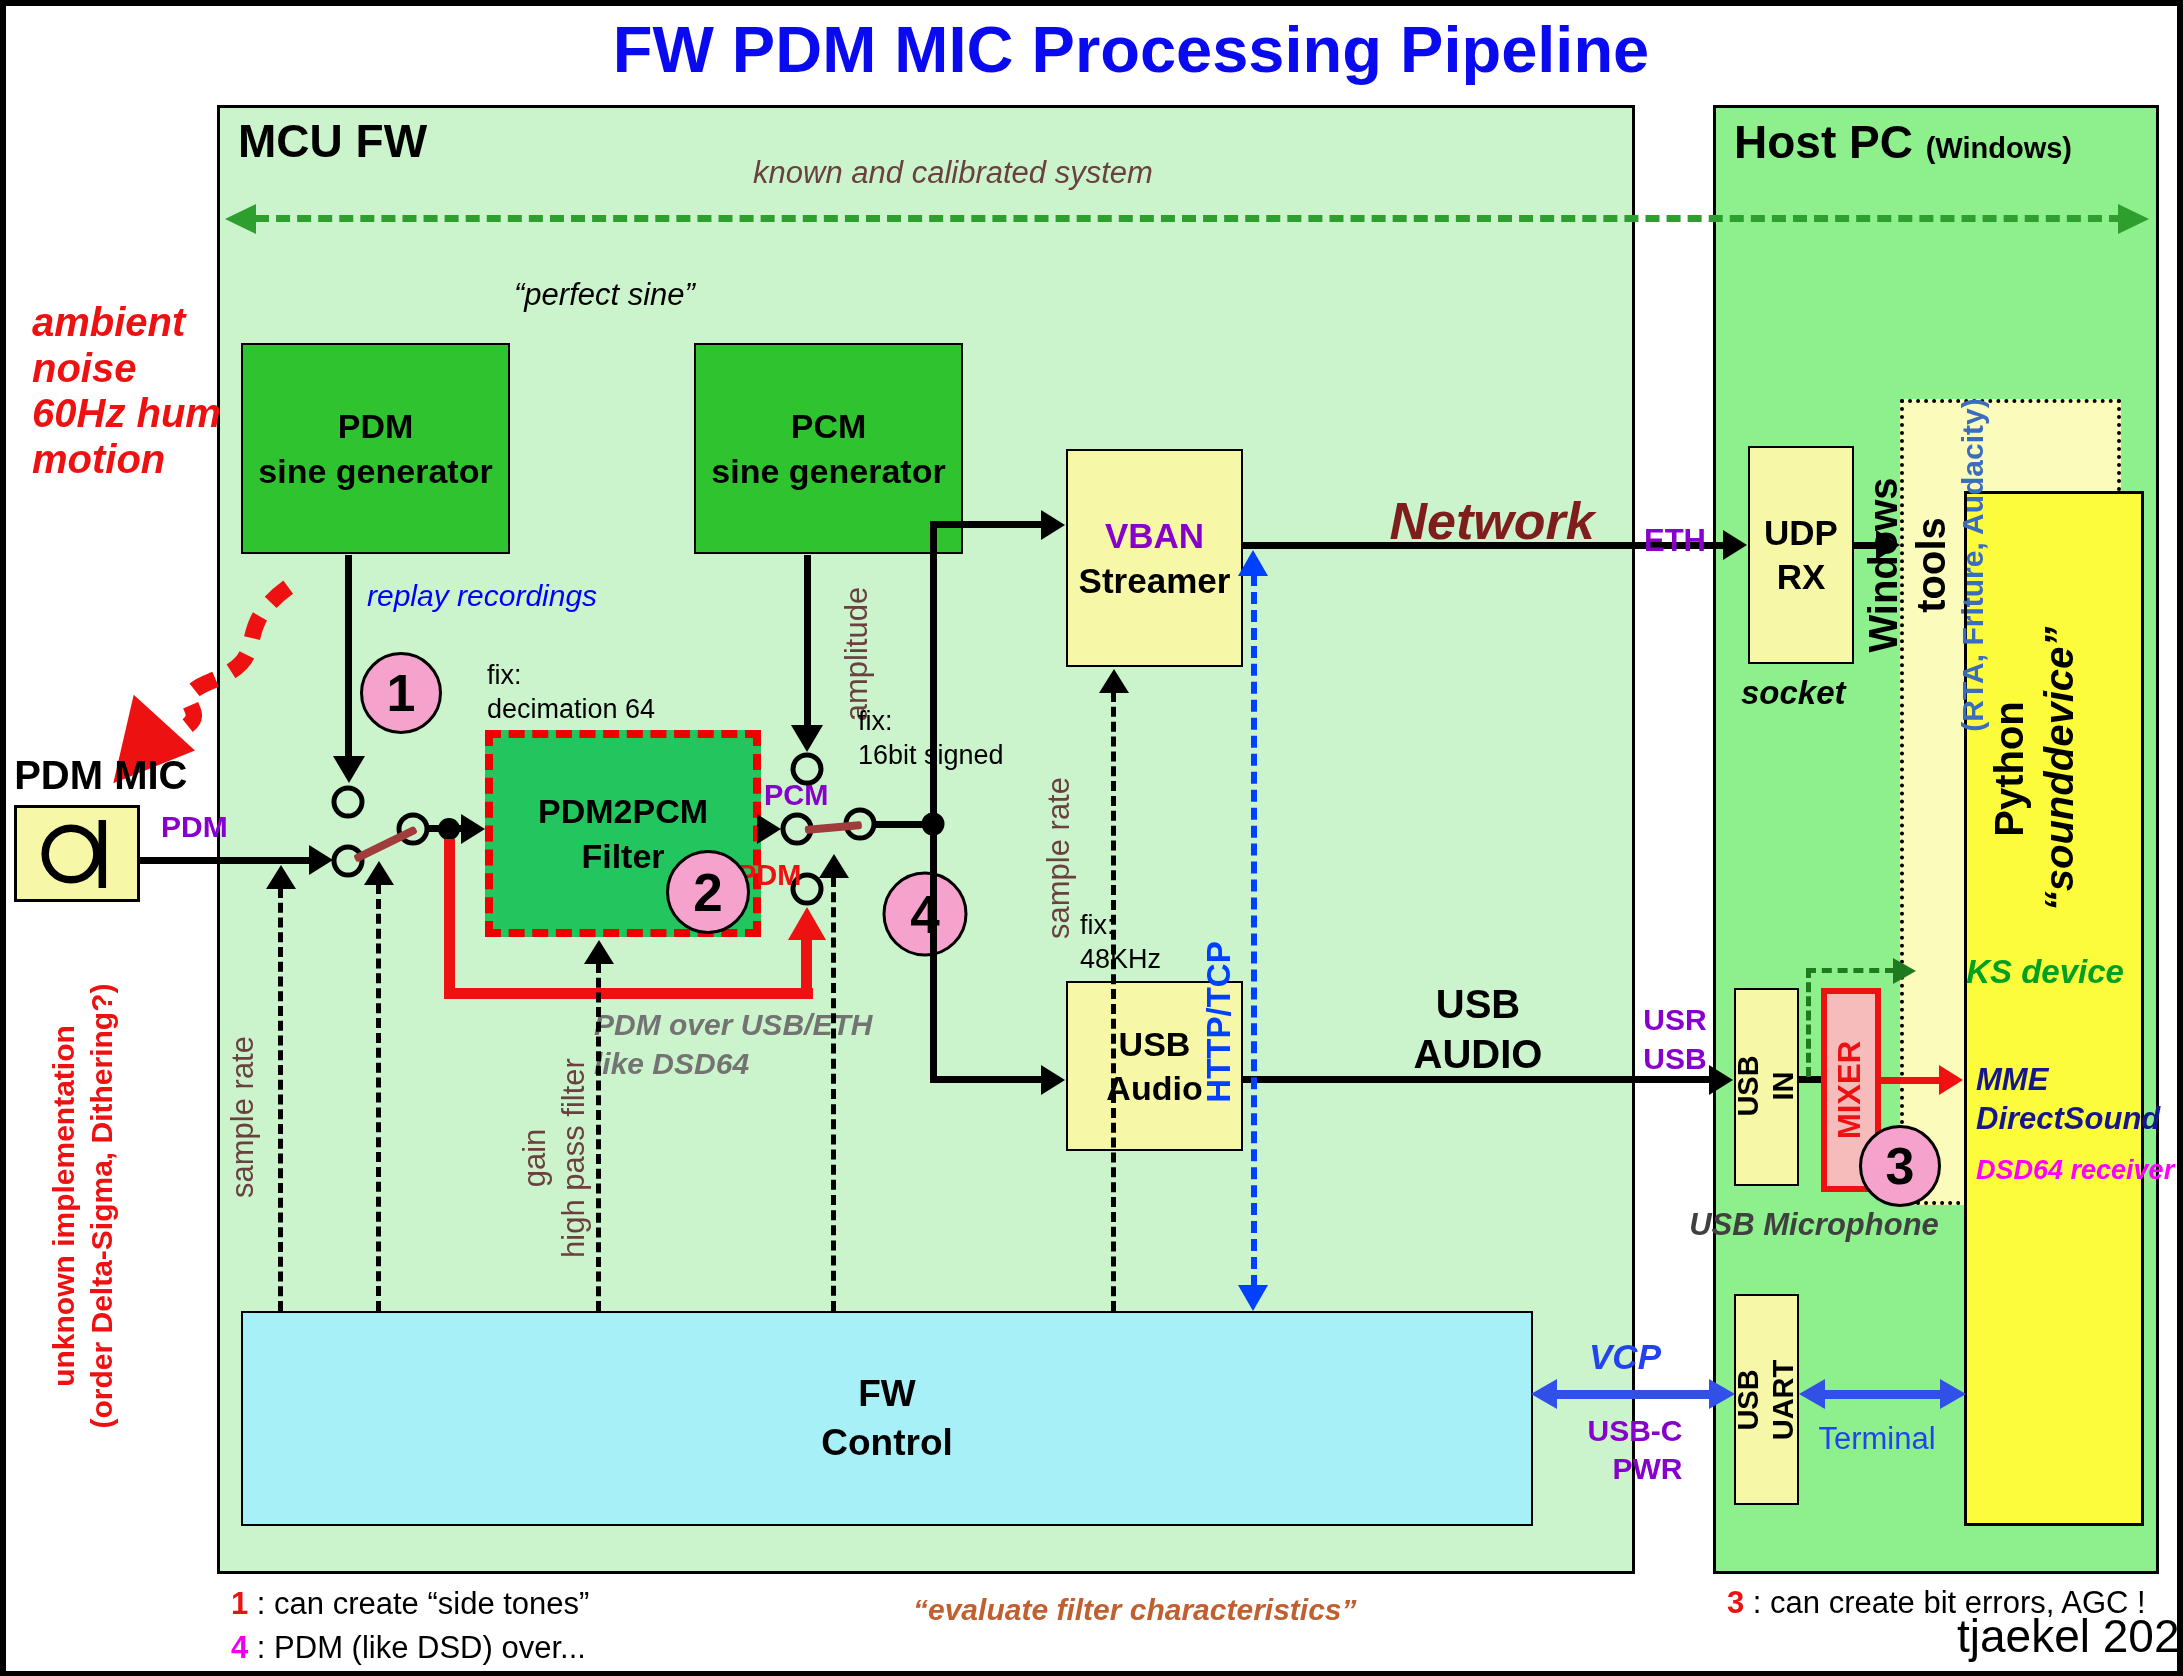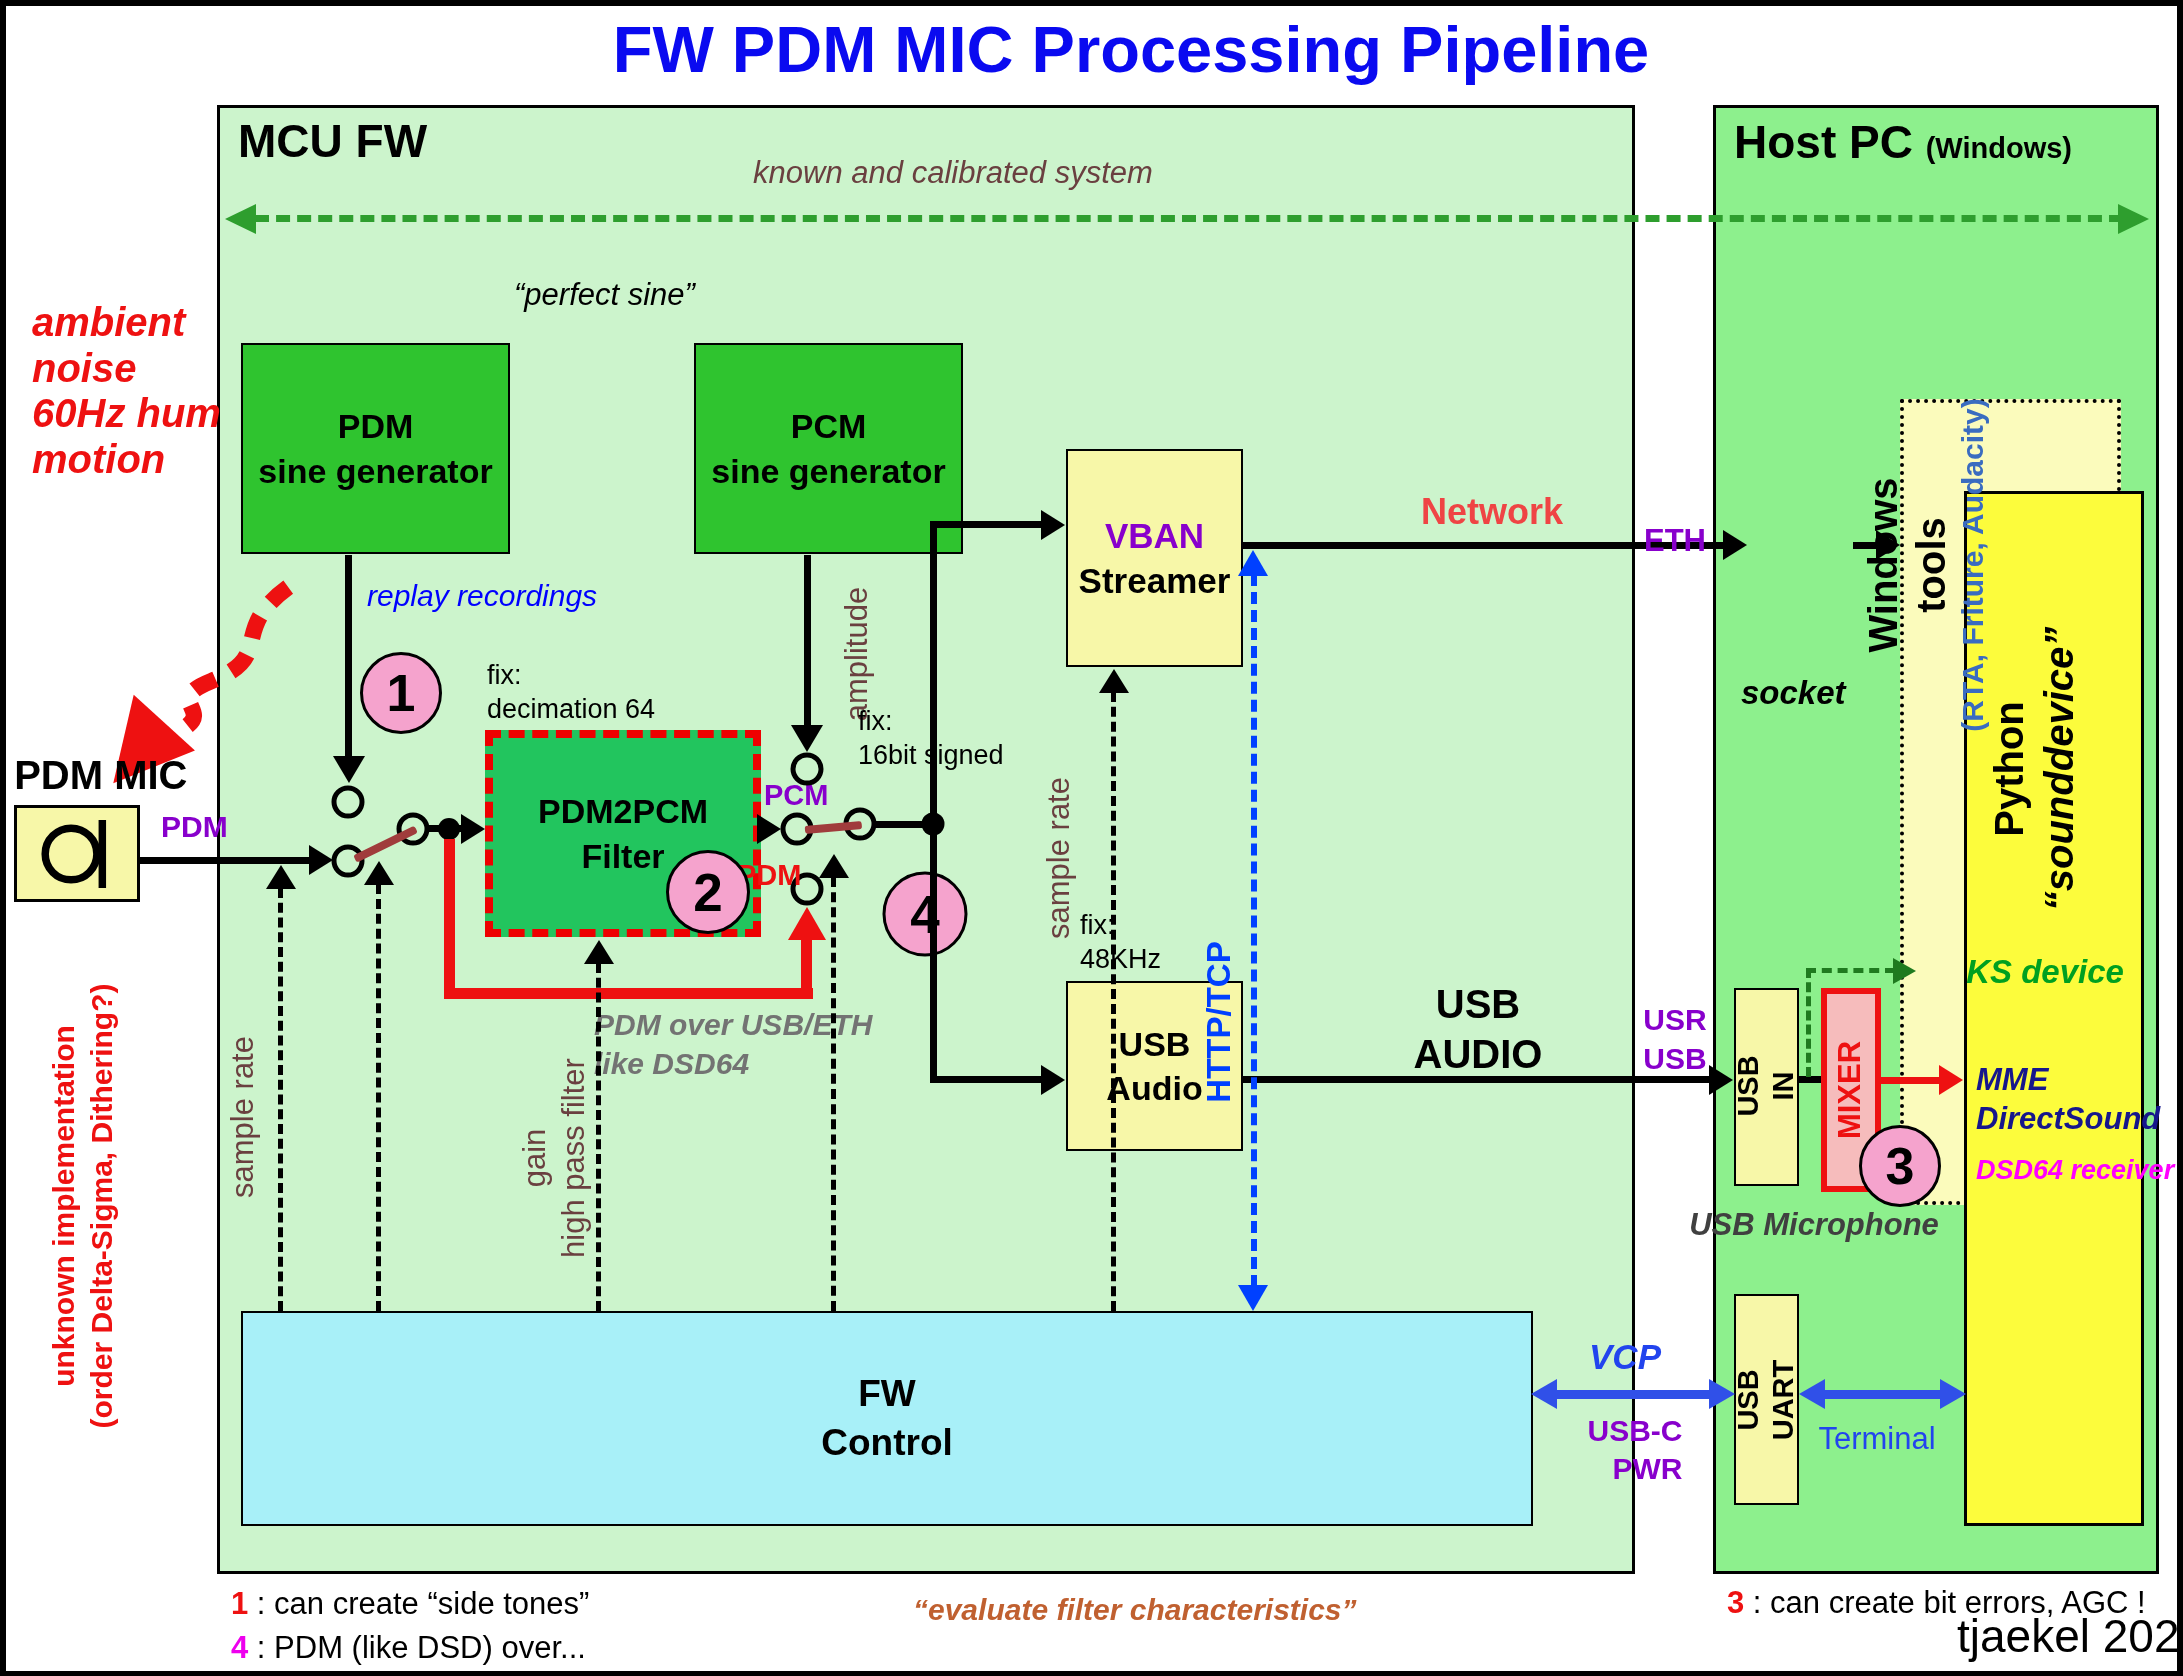--- a/index.html
+++ b/index.html
@@ -151,21 +151,21 @@
     <div style="color:#8800cc;">VBAN</div>
     <div>Streamer</div>
   </div>
   <div class="box" style="left:1060px;top:975px;width:177px;height:170px;background:#f7f7a8;font-size:34px;font-weight:bold;line-height:1.3;">
     <div>USB</div>
     <div>Audio</div>
   </div>
 
   <div class="wire" style="left:1237px;top:536px;width:483px;height:6.8px;"></div>
   <div class="tri" style="left:1717px;top:524px;border-top:15px solid transparent;border-bottom:15px solid transparent;border-left:24.5px solid #000;"></div>
-  <div class="abs ctr lbl" style="left:1486px;top:485px;font-size:36px;font-weight:bold;color:#ef4444;">Network</div>
+  <div class="abs ctr lbl" style="left:1486px;top:485px;font-size:52px;font-weight:bold;color:#7f1d1d;font-style:italic;">Network</div>
   <div class="abs ctr lbl" style="left:1669px;top:517px;font-size:31px;font-weight:bold;color:#8800cc;">ETH</div>
 
   <div class="wire" style="left:1237px;top:1070px;width:469px;height:6.8px;"></div>
   <div class="tri" style="left:1703px;top:1059px;border-top:15px solid transparent;border-bottom:15px solid transparent;border-left:24.5px solid #000;"></div>
   <div class="abs" style="left:1472px;top:973px;transform:translateX(-50%);text-align:center;font-size:40px;font-weight:bold;color:#000;line-height:1.25;">
     <div>USB</div>
     <div>AUDIO</div>
   </div>
   <div class="abs" style="left:1669px;top:994px;transform:translateX(-50%);text-align:center;font-size:30px;font-weight:bold;color:#8800cc;line-height:1.3;">
     <div>USR</div>
@@ -193,20 +193,24 @@
     <div>gain</div>
     <div>high pass filter</div>
   </div>
   <div class="vtext" style="left:1053px;top:852px;font-size:31px;color:#6a4040;">sample rate</div>
 
   <div class="abs" style="left:1245px;top:568px;height:713px;width:0;border-left:6.1px dashed #0040ff;"></div>
   <div class="tri" style="left:1232px;top:544px;border-left:15px solid transparent;border-right:15px solid transparent;border-bottom:26px solid #0040ff;"></div>
   <div class="tri" style="left:1232px;top:1279px;border-left:15px solid transparent;border-right:15px solid transparent;border-top:26px solid #0040ff;"></div>
   <div class="vtext" style="left:1213px;top:1016px;font-size:33px;font-weight:600;color:#0040ff;">HTTP/TCP</div>
 
+  <div class="box" style="left:1742px;top:440px;width:106px;height:218px;background:#f7f7a8;font-size:35px;font-weight:bold;line-height:1.25;">
+    <div>UDP</div>
+    <div>RX</div>
+  </div>
   <div class="lbl" style="left:1735px;top:668px;font-size:33px;font-weight:bold;font-style:italic;color:#000;">socket</div>
   <div class="wire" style="left:1847px;top:536px;width:26px;height:6.8px;"></div>
   <div class="tri" style="left:1870px;top:524px;border-top:15px solid transparent;border-bottom:15px solid transparent;border-left:24.5px solid #000;"></div>
 
   <div class="abs" style="left:1894px;top:393px;width:221px;height:806px;background:#fbfbbc;border:4.1px dotted #000;box-sizing:border-box;"></div>
   <div class="box" style="left:1958px;top:485px;width:180px;height:1035px;background:#fcfc3c;border-width:3.4px;"></div>
 
   <div class="vtext" style="left:1919px;top:559px;font-size:40px;font-weight:bold;color:#000;line-height:1.2;">
     <div>Windows</div>
     <div>tools</div>

